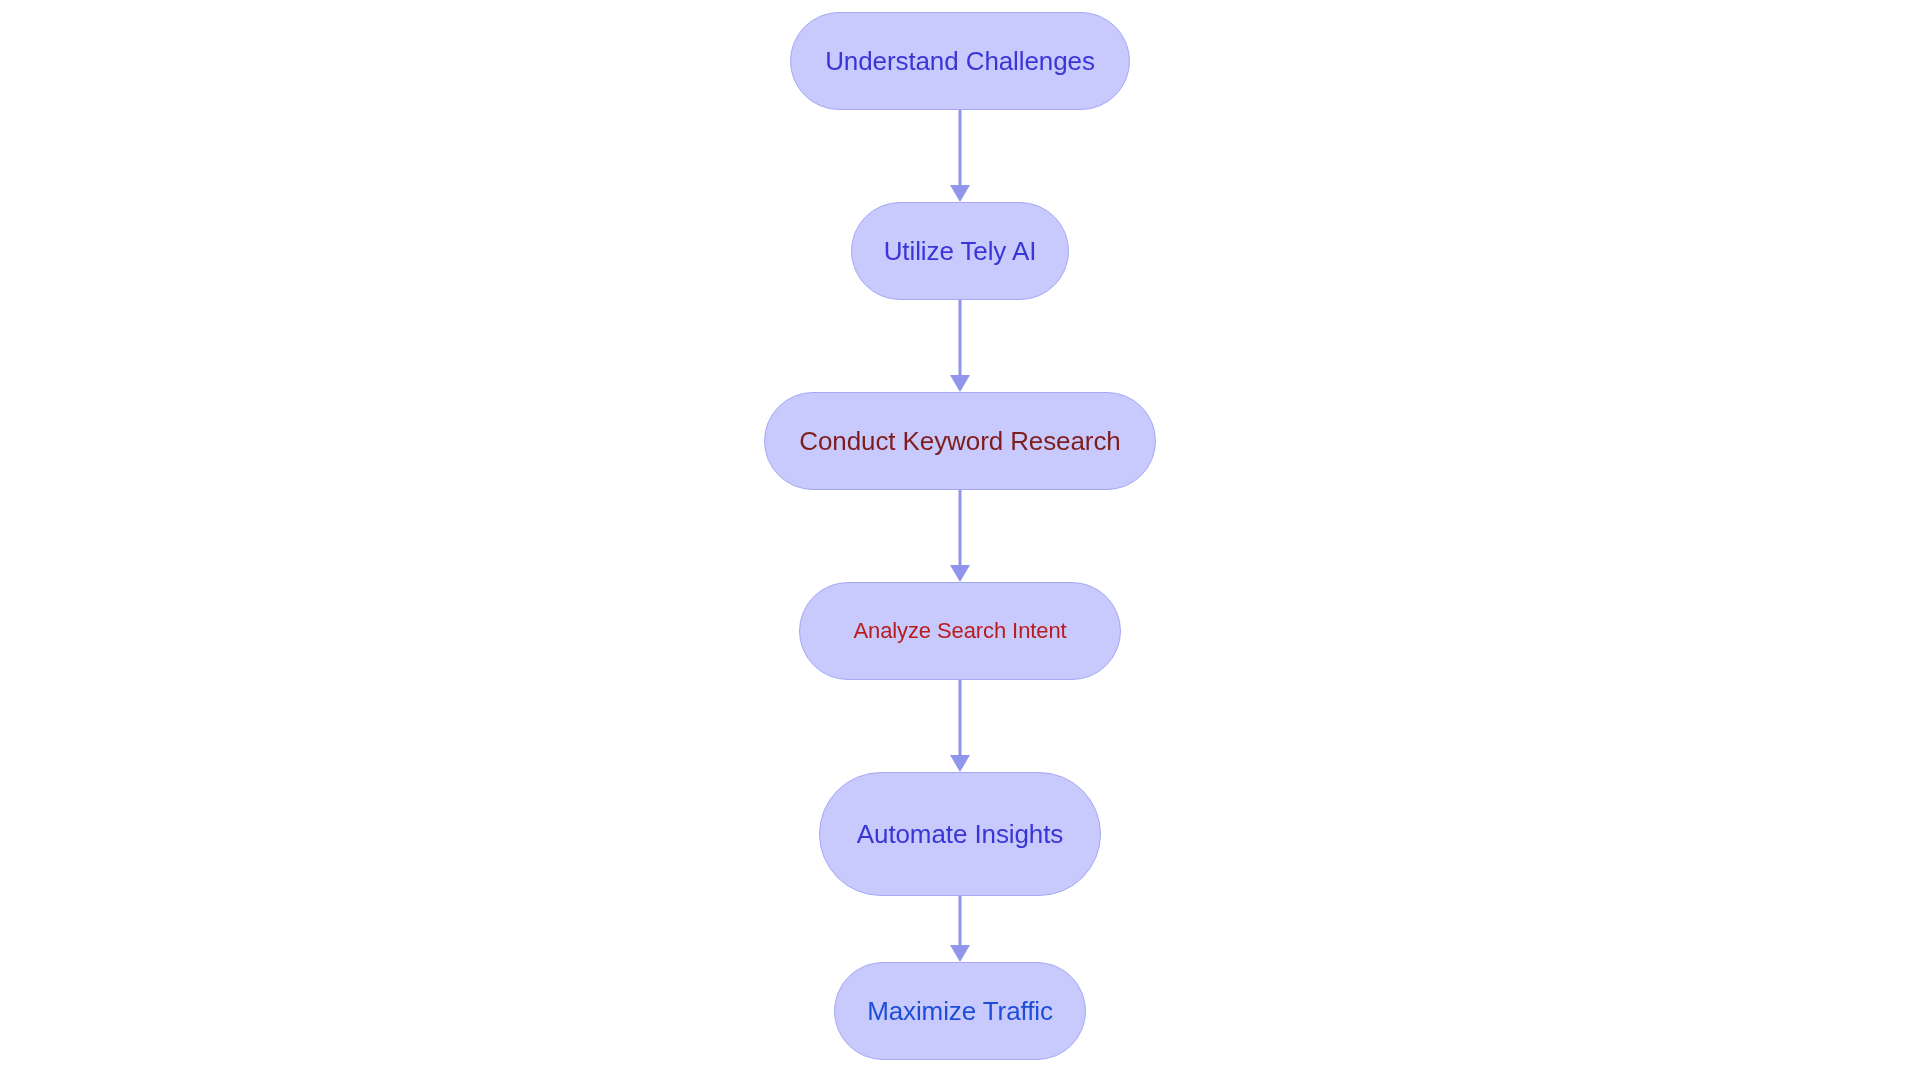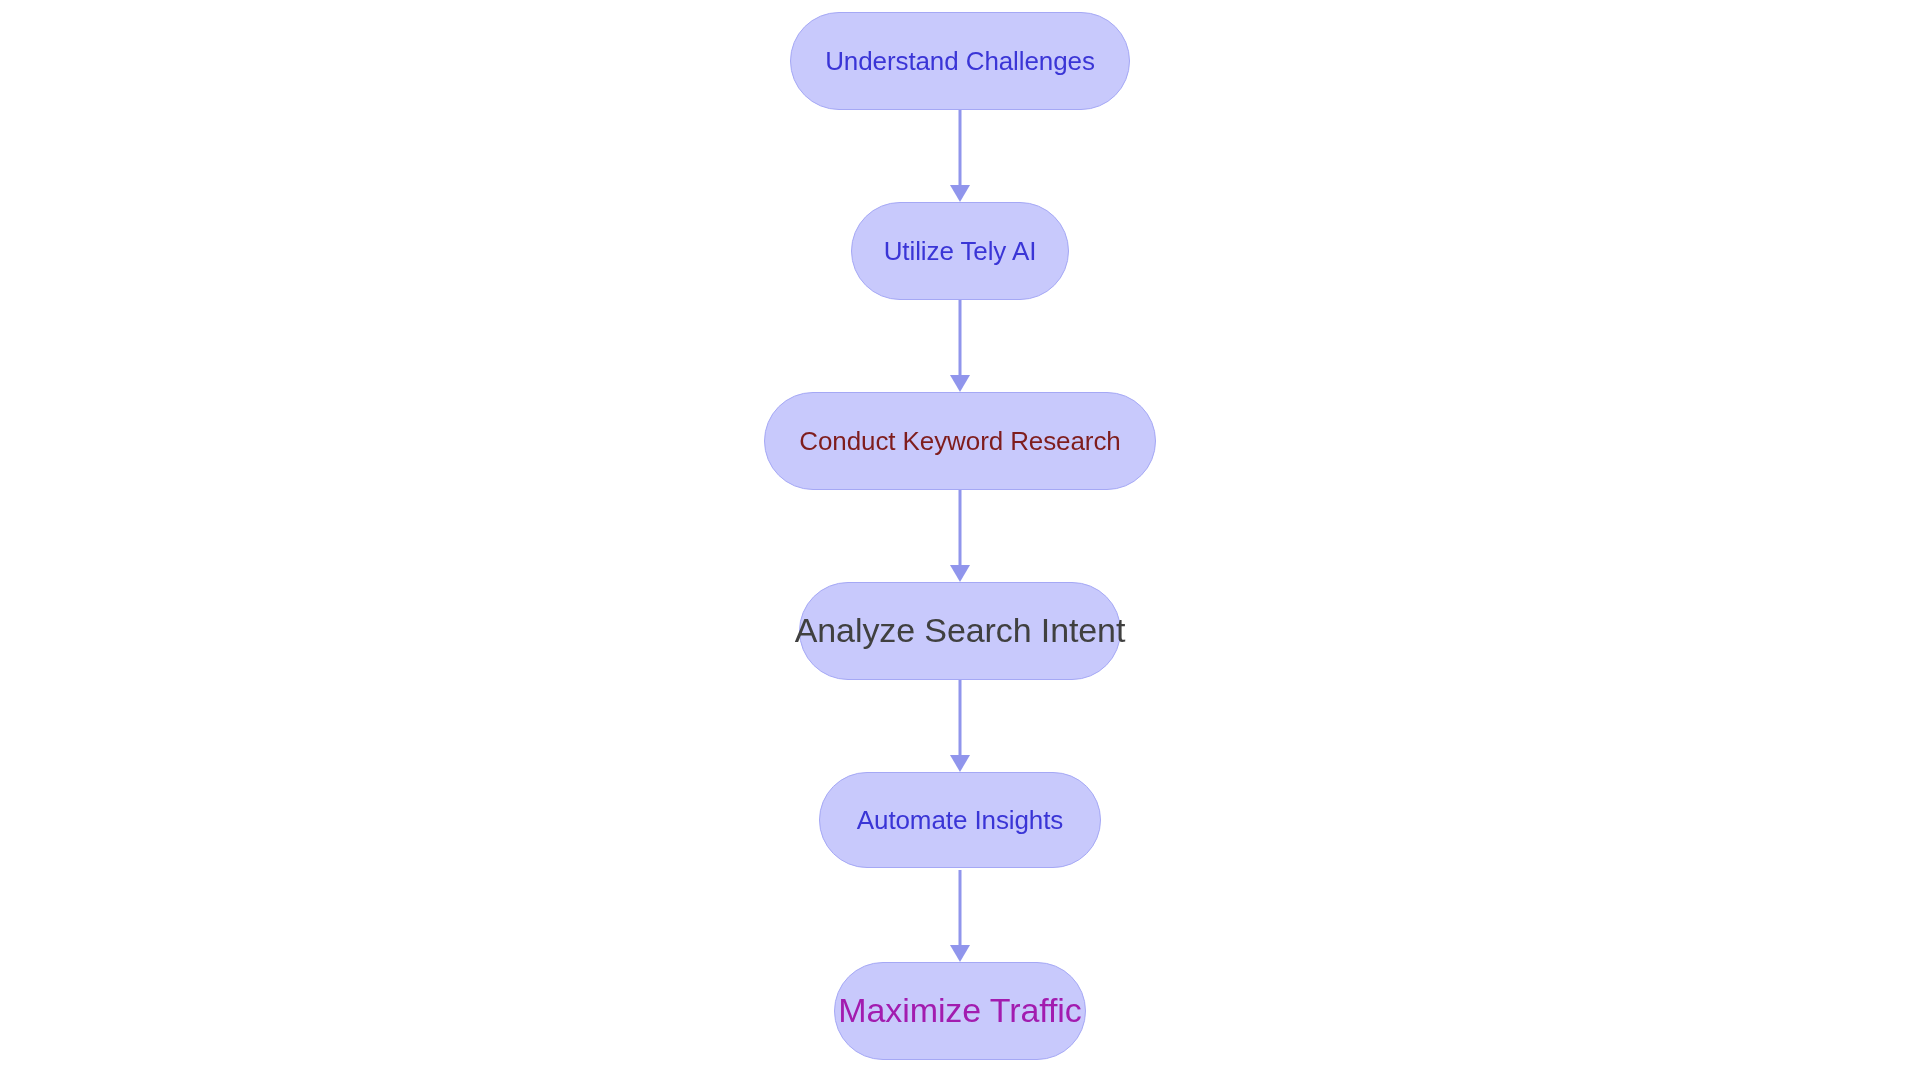--- a/index.html
+++ b/index.html
@@ -106,22 +106,22 @@
       <div class="node" style="left: 960px; top: 12px; width: 340px; height: 98px; background: rgb(200, 201, 252); border-color: rgb(165, 168, 245);">
         <span class="node-label" style="color: rgb(58, 53, 214); font-size: 26px;">Understand Challenges</span>
       </div>
       <div class="node" style="left: 960px; top: 202px; width: 218px; height: 98px; background: rgb(200, 201, 252); border-color: rgb(165, 168, 245);">
         <span class="node-label" style="color: rgb(58, 53, 214); font-size: 26px;">Utilize Tely AI</span>
       </div>
       <div class="node" style="left: 960px; top: 392px; width: 392px; height: 98px; background: rgb(200, 201, 252); border-color: rgb(165, 168, 245);">
         <span class="node-label" style="color: #7f1d1d; font-size: 26px;">Conduct Keyword Research</span>
       </div>
       <div class="node" style="left: 960px; top: 582px; width: 322px; height: 98px; background: rgb(200, 201, 252); border-color: rgb(165, 168, 245);">
-        <span class="node-label" style="color: #404040; font-size: 34px;">Analyze Search Intent</span>
+        <span class="node-label" style="color: #b91c1c; font-size: 22px;">Analyze Search Intent</span>
       </div>
-      <div class="node" style="left: 960px; top: 772px; width: 282px; height: 96px; background: rgb(200, 201, 252); border-color: rgb(165, 168, 245);">
+      <div class="node" style="left: 960px; top: 772px; width: 282px; height: 124px; background: rgb(200, 201, 252); border-color: rgb(165, 168, 245);">
         <span class="node-label" style="color: rgb(58, 53, 214); font-size: 26px;">Automate Insights</span>
       </div>
       <div class="node" style="left: 960px; top: 962px; width: 252px; height: 98px; background: rgb(200, 201, 252); border-color: rgb(165, 168, 245);">
-        <span class="node-label" style="color: #a21caf; font-size: 34px;">Maximize Traffic</span>
+        <span class="node-label" style="color: #1d4ed8; font-size: 26px;">Maximize Traffic</span>
       </div>
     </div>
 </div>
 
 </body></html>

